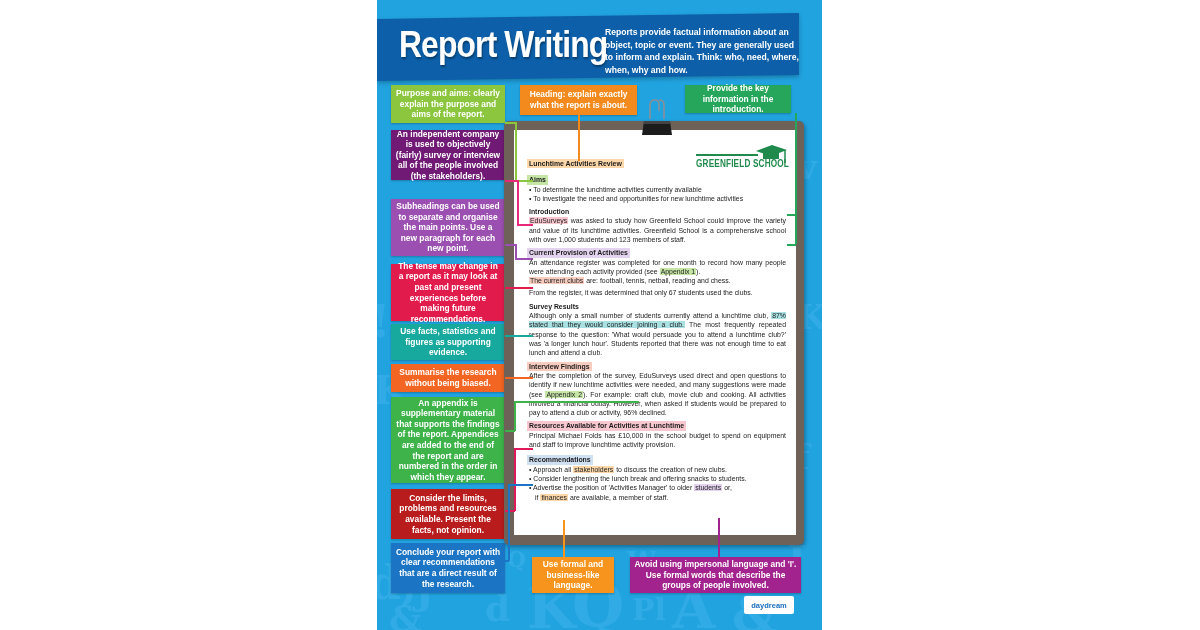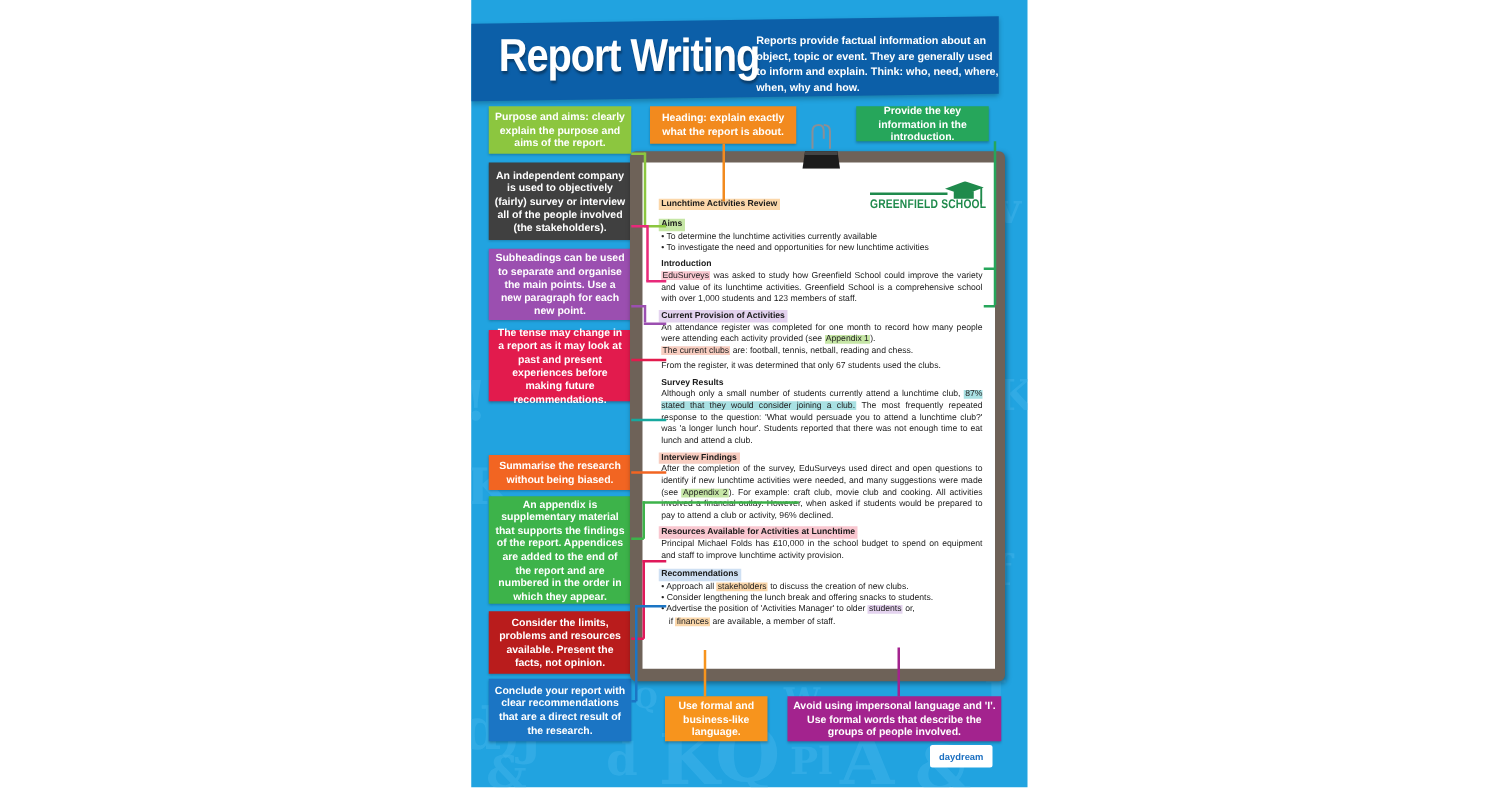--- a/index.html
+++ b/index.html
@@ -113,28 +113,31 @@
   <div class="note" style="left:14px;top:85px;width:114px;height:38px;background:#8cc63f;">
     <span>Purpose and aims: clearly explain the purpose and aims of the report.</span>
   </div>
   <div class="note" style="left:143px;top:85px;width:117px;height:30px;background:#f28a1e;">
     <span>Heading: explain exactly what the report is about.</span>
   </div>
   <div class="note" style="left:308px;top:85px;width:106px;height:28px;background:#26a65b;">
     <span>Provide the key information in the introduction.</span>
   </div>
 
-  <div class="note" style="left:14px;top:130px;width:114px;height:62px;background:#404040;">
+  <div class="note" style="left:14px;top:130px;width:114px;height:50px;background:#701a75;">
     <span>An independent company is used to objectively (fairly) survey or interview all of the people involved (the stakeholders).</span>
   </div>
   <div class="note" style="left:14px;top:199px;width:114px;height:57px;background:#9b4fb0;">
     <span>Subheadings can be used to separate and organise the main points. Use a new paragraph for each new point.</span>
   </div>
   <div class="note" style="left:14px;top:264px;width:114px;height:57px;background:#e21b4d;">
     <span>The tense may change in a report as it may look at past and present experiences before making future recommendations.</span>
+  </div>
+  <div class="note" style="left:14px;top:324px;width:114px;height:36px;background:#17a89e;">
+    <span>Use facts, statistics and figures as supporting evidence.</span>
   </div>
   <div class="note" style="left:14px;top:364px;width:114px;height:28px;background:#f26522;">
     <span>Summarise the research without being biased.</span>
   </div>
   <div class="note" style="left:14px;top:397px;width:114px;height:86px;background:#3db34a;">
     <span>An appendix is supplementary material that supports the findings of the report. Appendices are added to the end of the report and are numbered in the order in which they appear.</span>
   </div>
   <div class="note" style="left:14px;top:489px;width:114px;height:50px;background:#b91c1c;">
     <span>Consider the limits, problems and resources available. Present the facts, not opinion.</span>
   </div>

